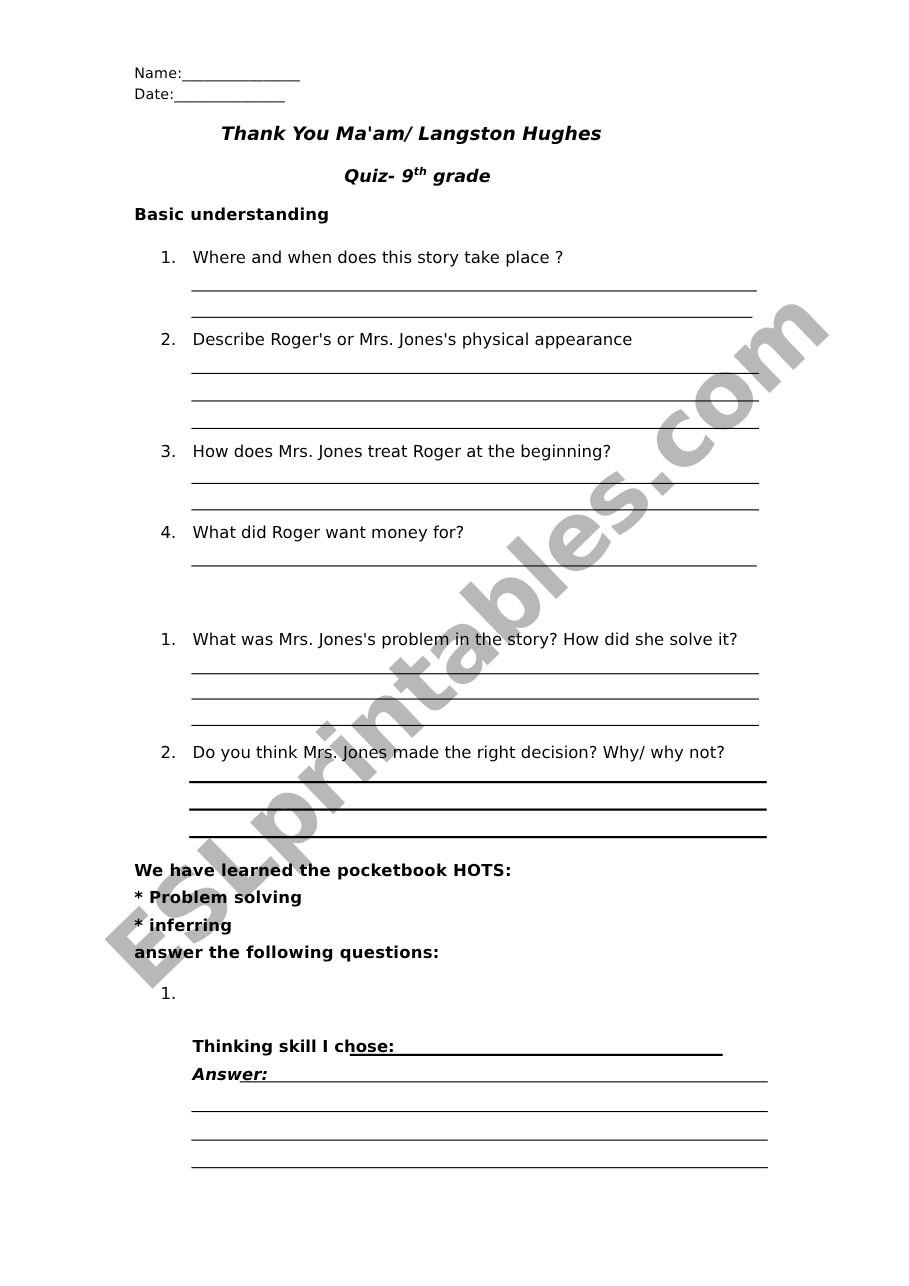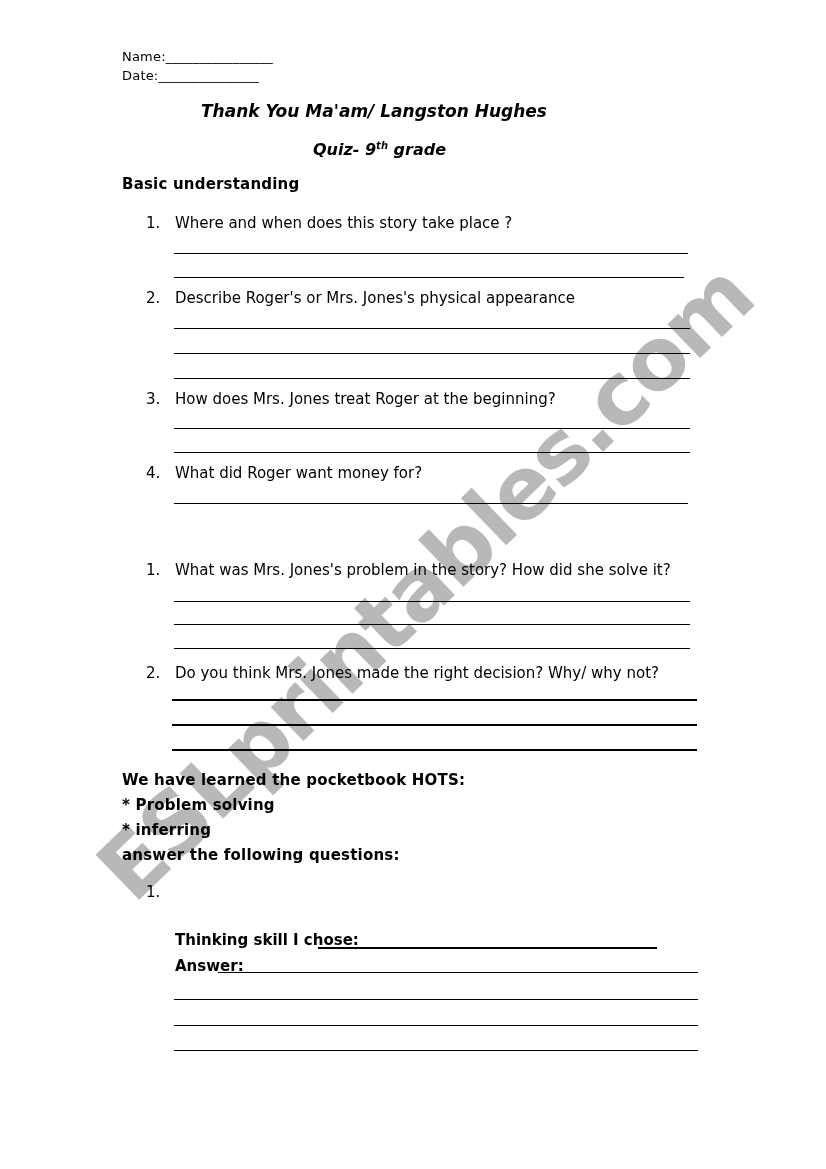--- a/index.html
+++ b/index.html
@@ -22,21 +22,21 @@
     top: 582px;
     transform: translate(-50%, -50%) rotate(-44deg);
     font-size: 86px;
     font-weight: bold;
     letter-spacing: -2px;
     white-space: nowrap;
     z-index: 0;
     user-select: none;
   }
   .content { position: absolute; inset: 0; z-index: 1; }
-  .abs { position: absolute; }
+  .abs { position: absolute; margin-top: 11px; }
   .meta-line {
     font-size: 13px;
     line-height: 16px;
     letter-spacing: 0.2px;
   }
   .doc-title {
     left: 0; width: 748px;
     text-align: center;
     font-size: 17px;
     font-weight: bold;
@@ -77,21 +77,21 @@
     font-weight: bold;
     line-height: 18px;
     letter-spacing: 0.2px;
   }
   .inline-label {
     font-size: 15px;
     font-weight: bold;
     line-height: 18px;
     text-align: right;
   }
-  .inline-label.italic { }
+  .inline-label.italic { font-style: italic; }
 </style>
 </head>
 <body>
 
 <div class="page">
 
   <div class="watermark" style="color: rgb(183, 185, 184);">ESLprintables.com</div>
 
   <div class="content">
 

